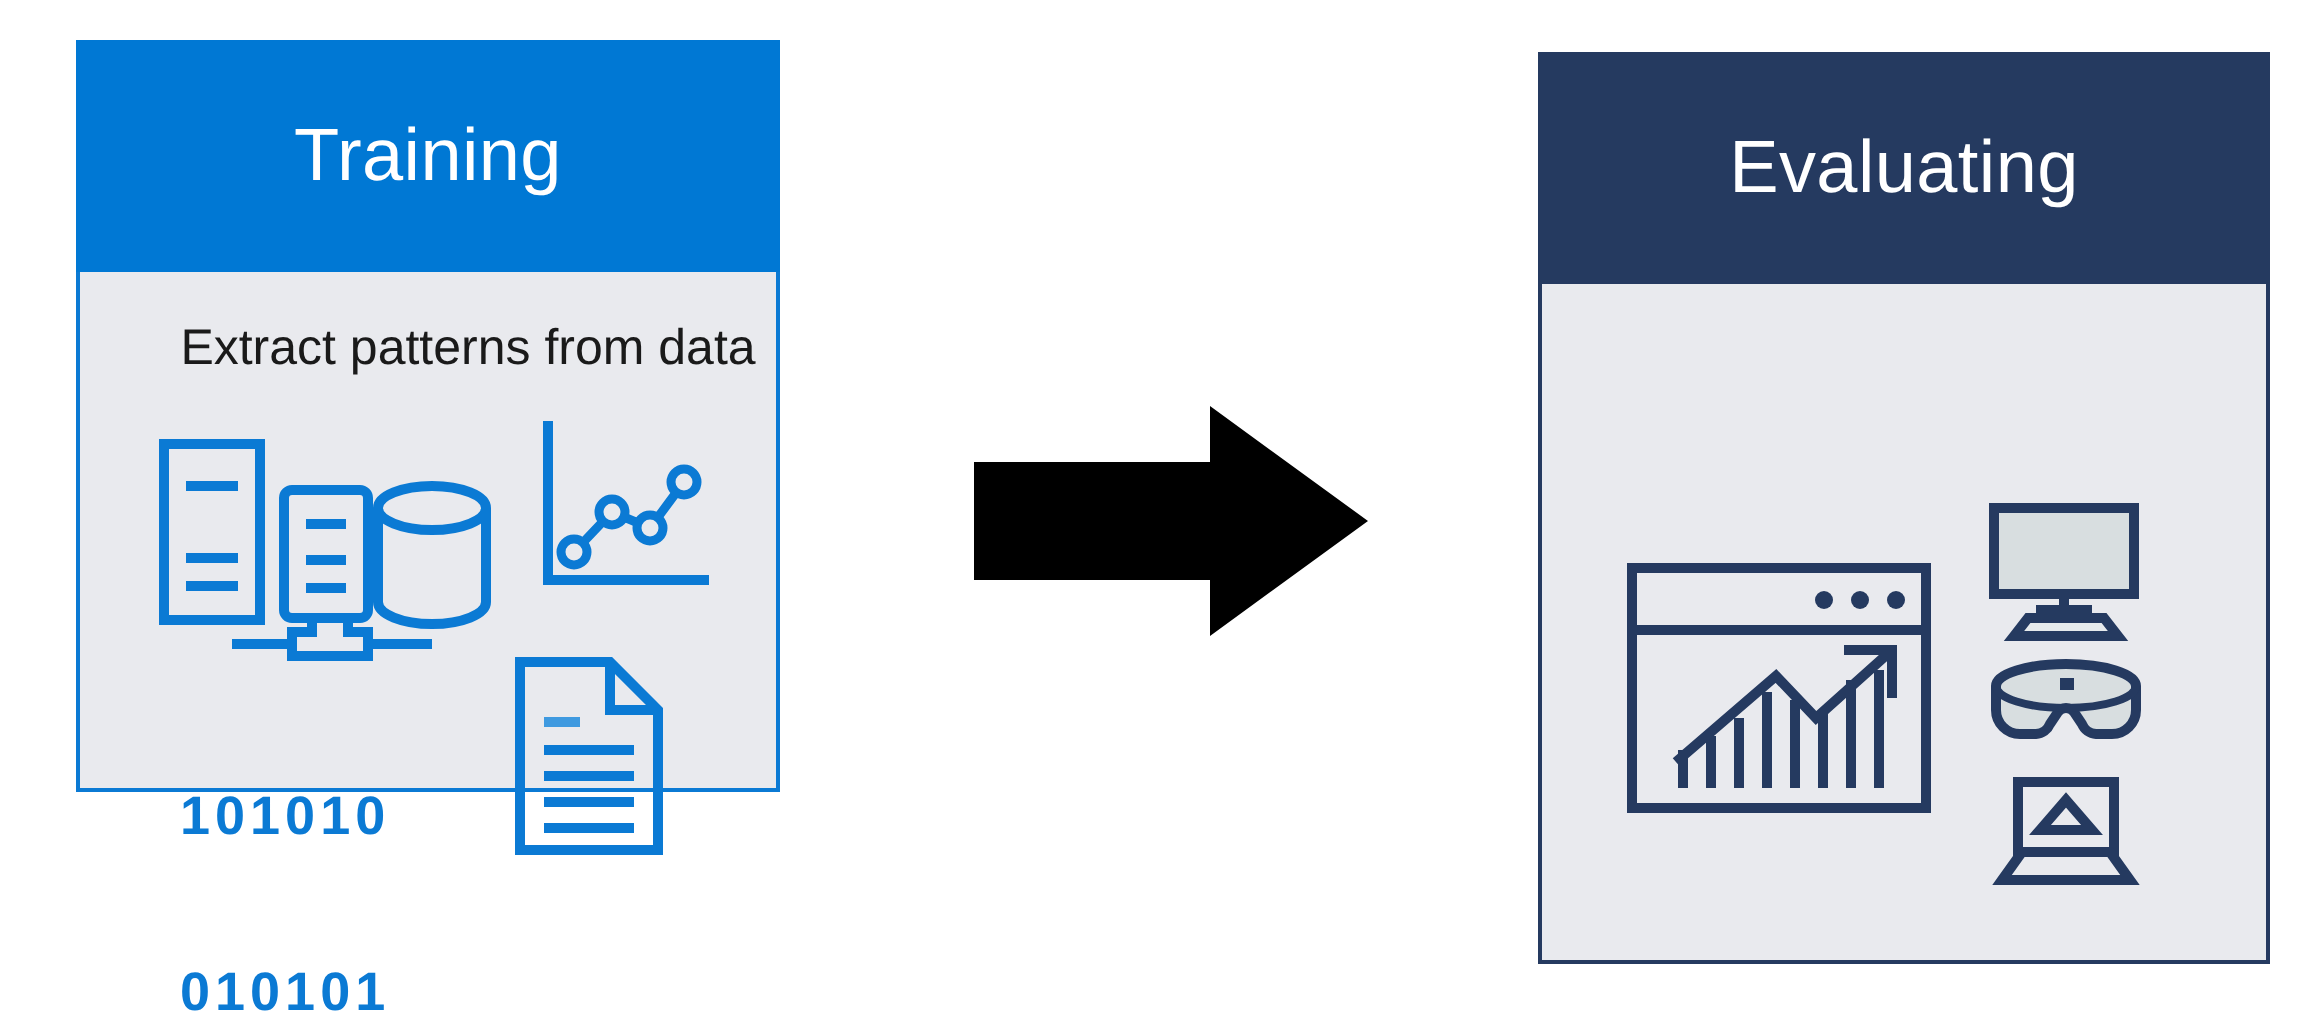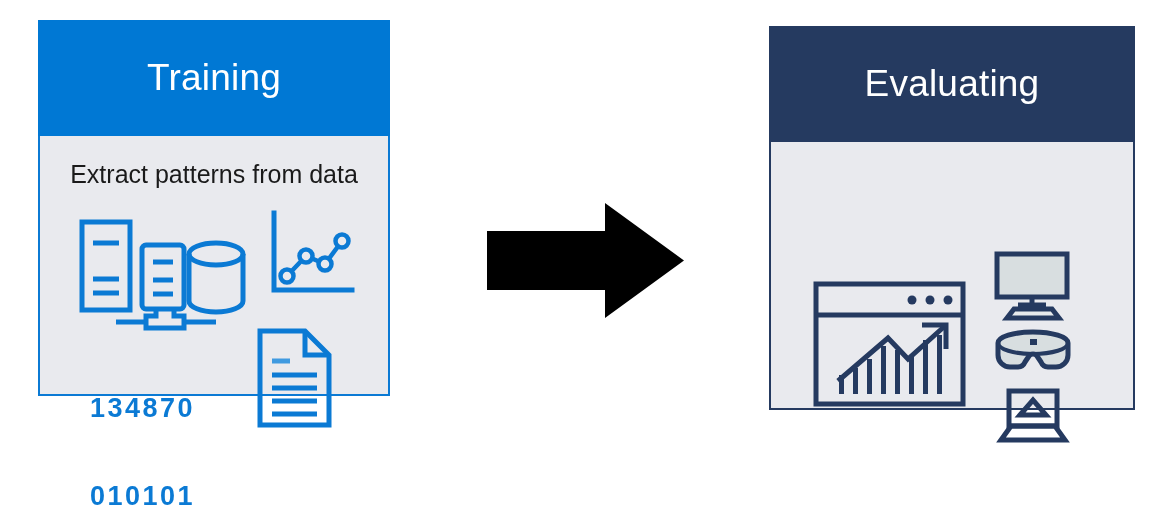--- a/index.html
+++ b/index.html
@@ -46,20 +46,21 @@
     background: #e9eaee;
     position: relative;
   }
   .card-caption {
     position: absolute;
     left: 0;
     width: 100%;
     text-align: center;
     color: #1a1a1a;
     line-height: 1.18;
+    padding-left: 20px;
   }
 
   
   #card-training {
     left: 38px;
     top: 20px;
     width: 352px;
     height: 376px;
   }
   #card-training .card-header {
@@ -74,21 +75,21 @@
   #card-training .card-caption {
     top: 24px;
     font-size: 25px;
   }
 
   
   #card-evaluating {
     left: 769px;
     top: 26px;
     width: 366px;
-    height: 384px;
+    height: 456px;
   }
   #card-evaluating .card-header {
     height: 116px;
     background: #253a60;
     font-size: 37px;
   }
   #card-evaluating .card-body {
     border: 2px solid #253a60;
     border-top: none;
   }
@@ -173,21 +174,21 @@
           <polyline points="19,68 38,48 57,56 74,33" stroke="#0b7ad4" stroke-width="4.5" fill="none"></polyline>
           <circle cx="19" cy="68" r="6.5" stroke="#0b7ad4" stroke-width="4.5" fill="#e9eaee"></circle>
           <circle cx="38" cy="48" r="6.5" stroke="#0b7ad4" stroke-width="4.5" fill="#e9eaee"></circle>
           <circle cx="57" cy="56" r="6.5" stroke="#0b7ad4" stroke-width="4.5" fill="#e9eaee"></circle>
           <circle cx="74" cy="33" r="6.5" stroke="#0b7ad4" stroke-width="4.5" fill="#e9eaee"></circle>
         </svg>
       </div>
 
       <div class="icon-abs" id="icon-binary">
         <div class="binary-block">
-          <div>134870</div>
+          <div>101010</div>
           <div>010101</div>
           
         </div>
       </div>
 
       <div class="icon-abs" id="icon-document">
         <svg width="86" height="104" viewBox="0 0 86 104" fill="none">
           <path d="M7 5 H52 L76 29 V99 H7 Z" stroke="#0b7ad4" stroke-width="5" fill="none" stroke-linejoin="miter"></path>
           <path d="M52 5 V29 H76" stroke="#0b7ad4" stroke-width="5" fill="none"></path>
           <line x1="19" y1="35" x2="37" y2="35" stroke="#3f9ae0" stroke-width="5"></line>

